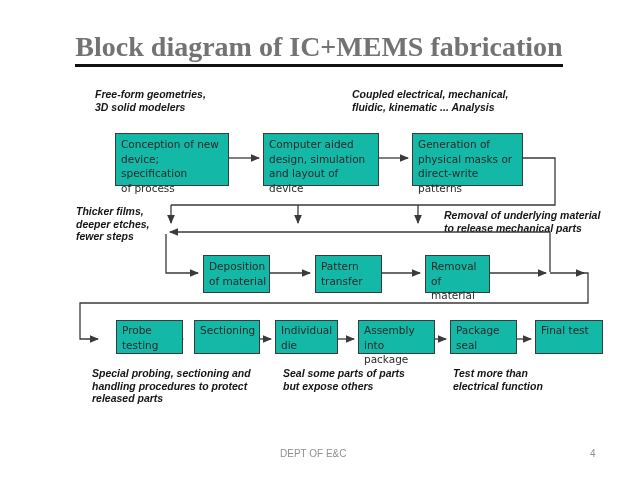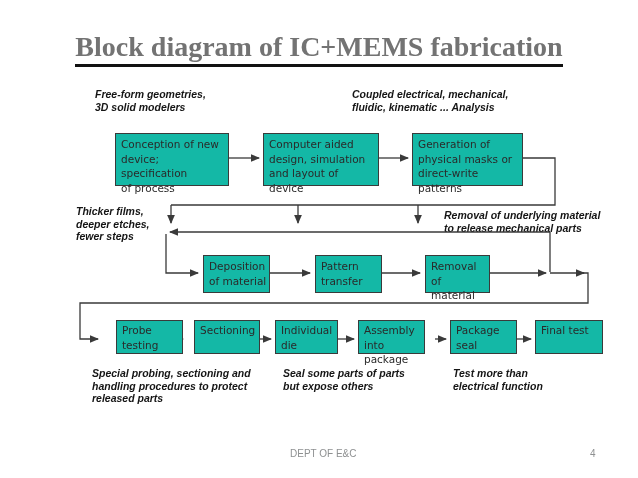--- a/index.html
+++ b/index.html
@@ -27,30 +27,30 @@
   .b11{left:115px;top:133px;width:114px;height:53px;}
   .b12{left:263px;top:133px;width:116px;height:53px;}
   .b13{left:412px;top:133px;width:111px;height:53px;}
   .b21{left:203px;top:255px;width:67px;height:38px;}
   .b22{left:315px;top:255px;width:67px;height:38px;}
   .b23{left:425px;top:255px;width:65px;height:38px;}
   .row3{top:320px;height:34px;padding-top:2px;}
   .b31{left:116px;width:67px;}
   .b32{left:173px;width:66px;margin-left:21px;}
   .b33{left:275px;width:63px;}
-  .b34{left:358px;width:67px;}
+  .b34{left:358px;width:77px;}
   .b35{left:450px;width:67px;}
   .b36{left:535px;width:68px;}
   
   #connectors{position:absolute;left:0;top:0;}
   #connectors line,#connectors polyline{stroke:#3a3a3a;stroke-width:1.3;fill:none;}
   
   .footer-text{position:absolute;top:448px;font-size:10px;color:#8e9091;
                font-family:"Liberation Sans",sans-serif;}
-  .footer-dept{left:290px;}
+  .footer-dept{left:280px;}
   .footer-page{left:590px;}
 </style>
 </head>
 <body>
 
 <div id="slide">
 
   <div class="title-wrap">
     <span class="title">Block diagram of IC+MEMS fabrication</span>
   </div>

